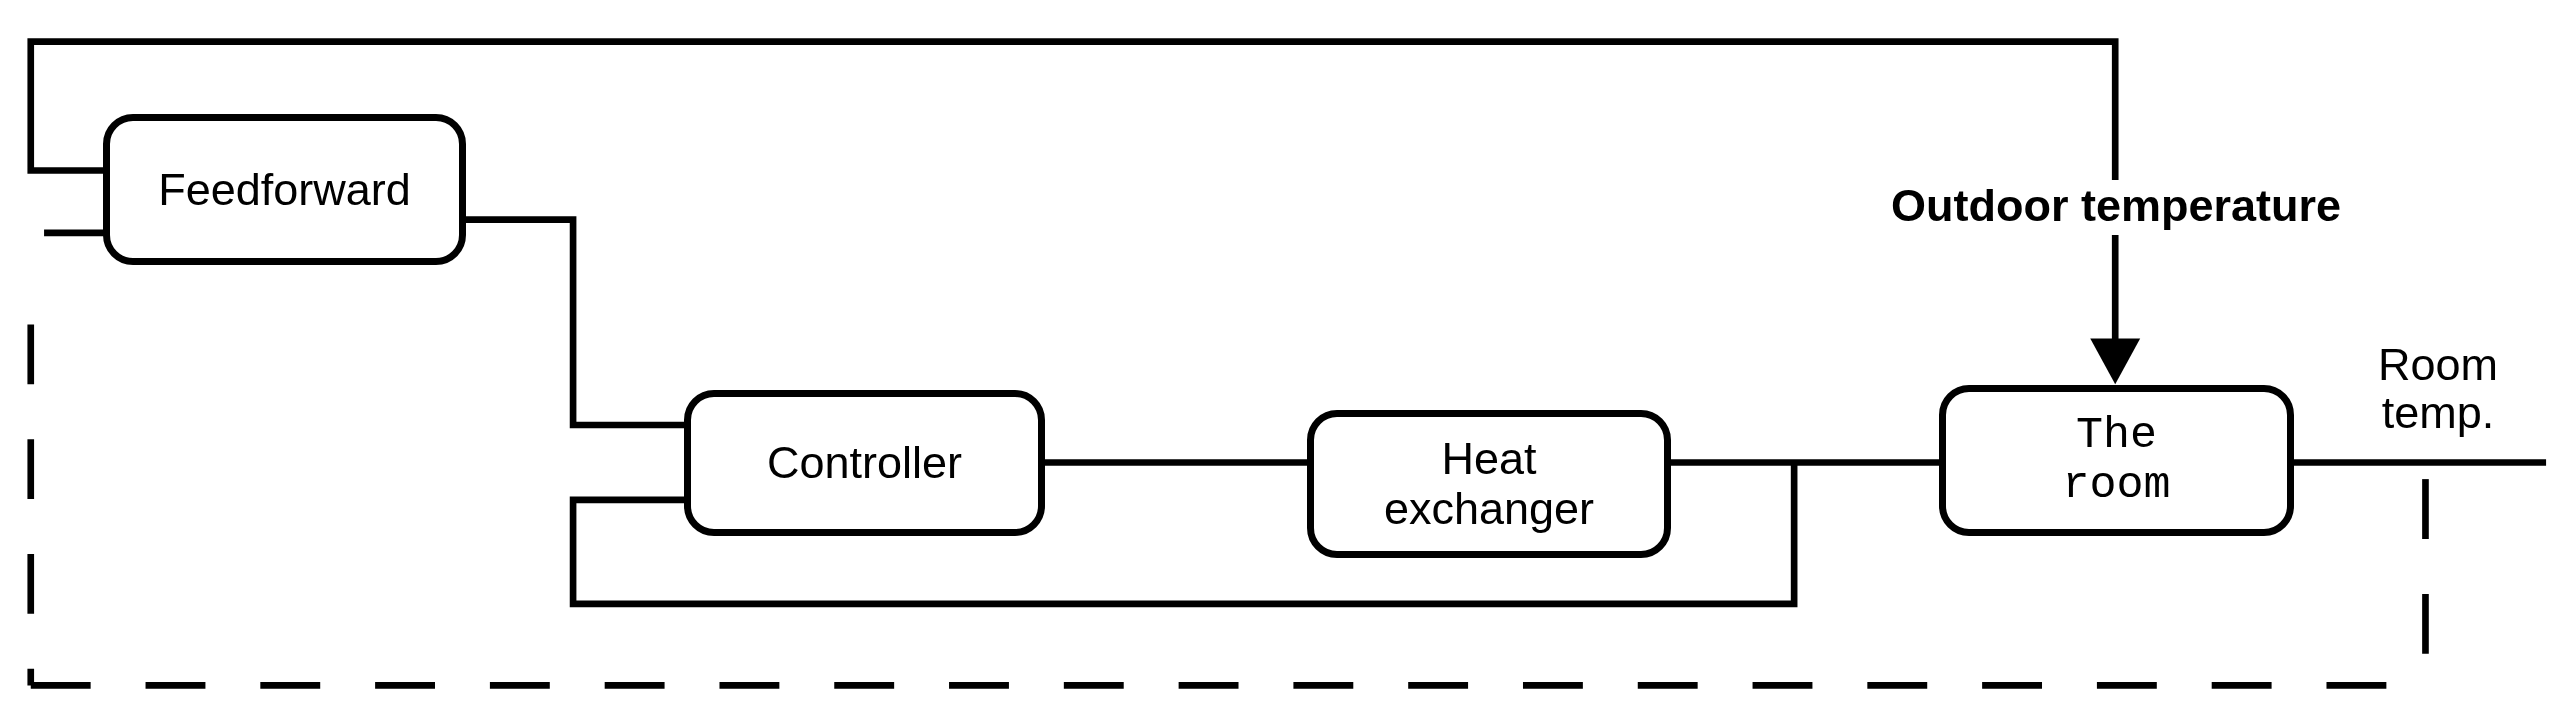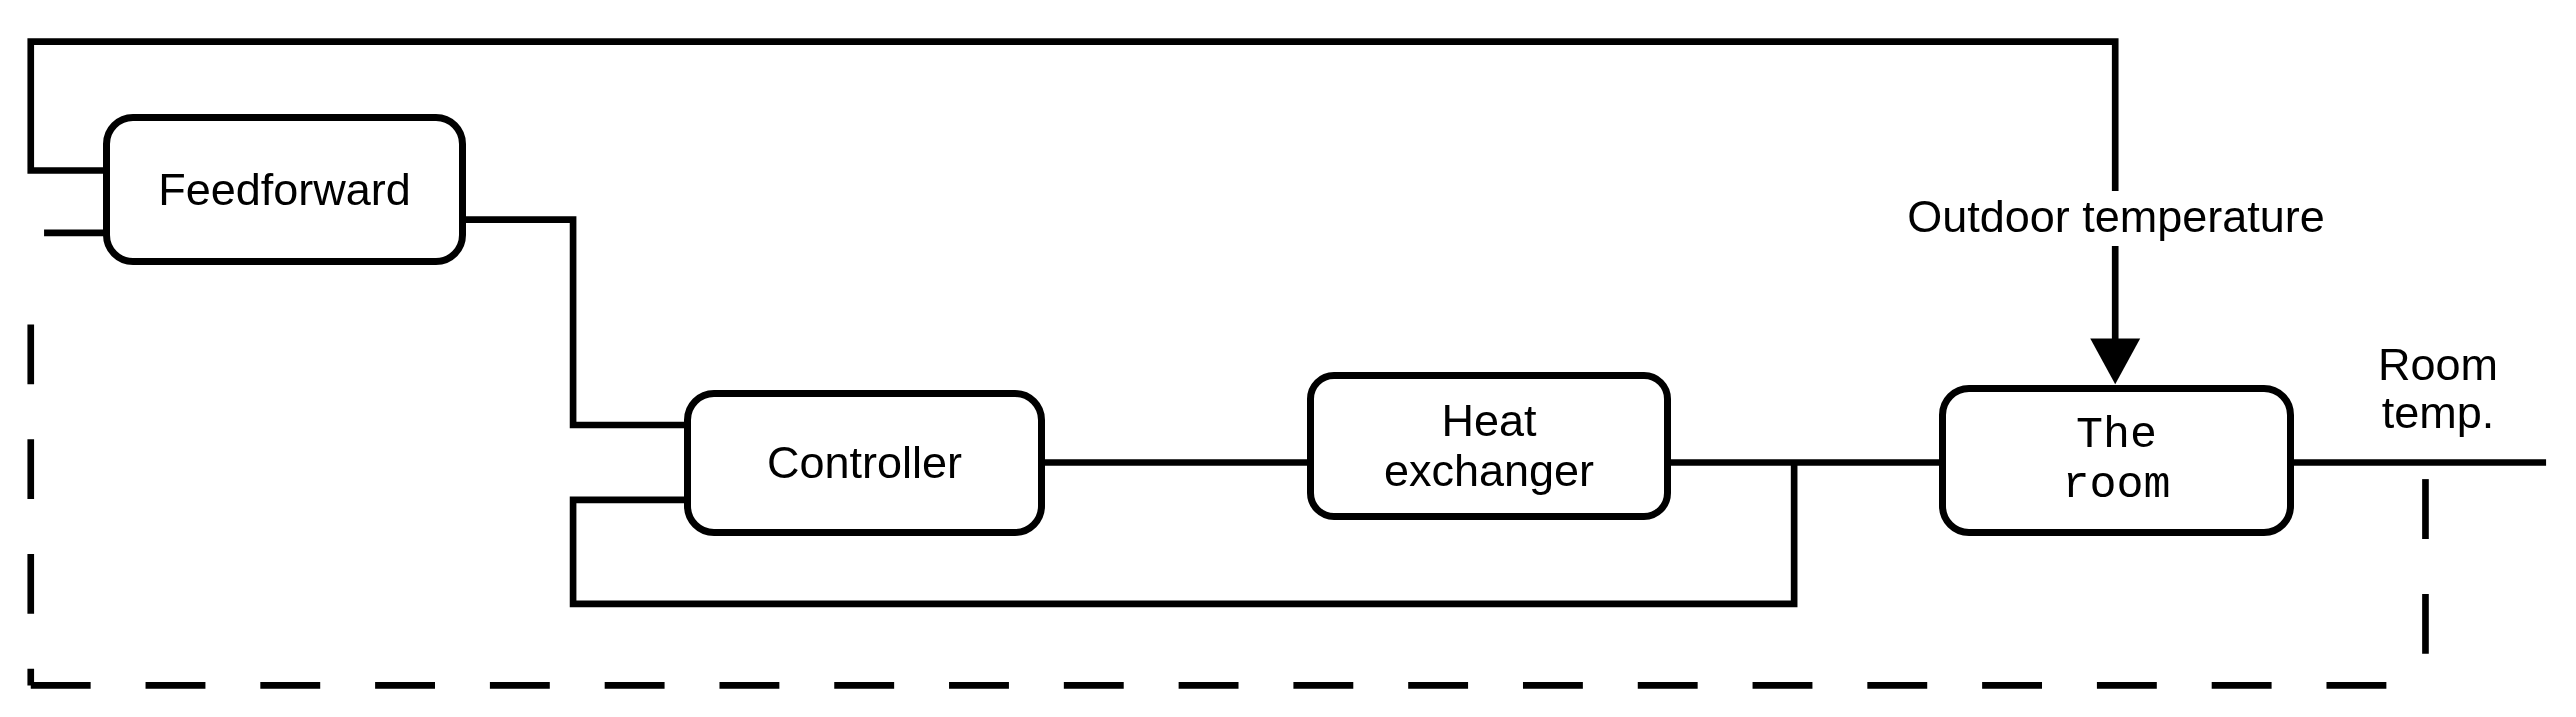--- a/index.html
+++ b/index.html
@@ -45,36 +45,37 @@
     display: flex;
     align-items: center;
     justify-content: center;
     text-align: center;
     font-size: 45px;
     line-height: 50px;
     white-space: pre-line;
   }
   .block-feedforward { left: 103px; top: 114px; width: 363px; height: 151px; }
   .block-controller  { left: 684px; top: 390px; width: 361px; height: 146px; }
-  .block-heat-exchanger { left: 1307px; top: 372px; width: 364px; height: 148px; border-radius: 27px; }
+  .block-heat-exchanger { left: 1307px; top: 410px; width: 364px; height: 148px; }
   .block-the-room    { left: 1939px; top: 385px; width: 355px; height: 151px; font-family: Liberation Mono, monospace; }
 
   .float-label {
     position: absolute;
     font-size: 45px;
     line-height: 48px;
     text-align: center;
     white-space: pre-line;
   }
   .label-outdoor {
     left: 1858px;
-    top: 191px;
+    top: 180px;
     width: 516px;
     background: var(--bg, #ffffff);
     padding: 1.7px 0 5px 0;
+    font-weight: bold;
   }
   .label-room-temp {
     left: 2355px;
     top: 341px;
     width: 166px;
   }
 </style>
 </head>
 <body>
 

